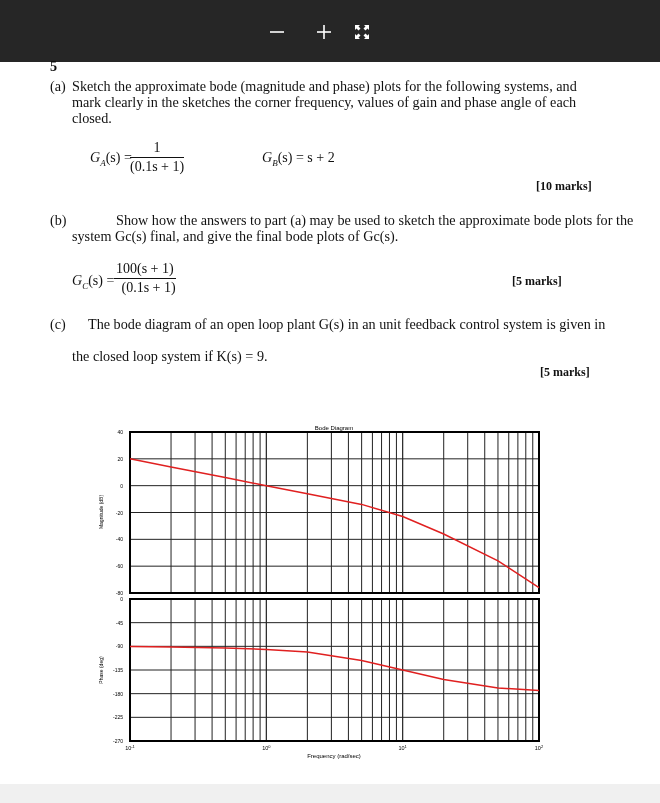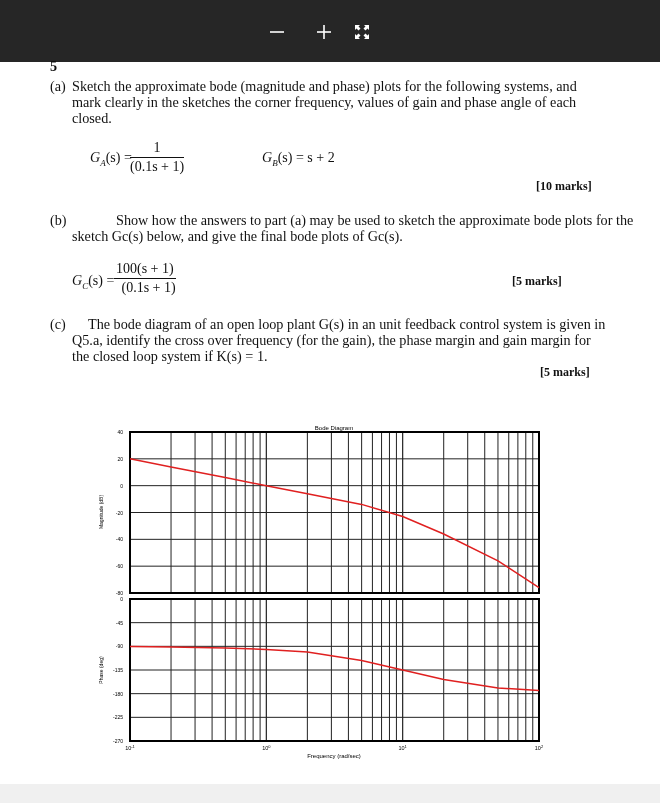--- a/index.html
+++ b/index.html
@@ -58,35 +58,34 @@
   </div>
 
   <div>
     <span class="math" style="left:262px; top:88px;"><span>G</span><sub style="font-size:9px;">B</sub><span style="font-style:normal;">(s) = s + 2</span></span>
   </div>
 
   <span class="txt marks" style="left:536px; top:116px;">[10 marks]</span>
 
   <span class="txt" style="left:50px; top:150px;">(b)</span>
   <span class="txt" style="left:76px; top:150px;margin-left:40px;">Show how the answers to part (a) may be used to sketch the approximate bode plots for the</span>
-  <span class="txt" style="left:72px; top:166px;">sketch Gc(s) below, and give the final bode plots of Gc(s).</span>
+  <span class="txt" style="left:72px; top:166px;">system Gc(s) final, and give the final bode plots of Gc(s).</span>
 
   <div>
     <span class="math" style="left:72px; top:211px;"><span>G</span><sub style="font-size:9px;">C</sub><span style="font-style:normal;">(s) =</span></span>
     <div class="frac" style="left:114px; top:199px;text-align:right;">
       <span class="num">100(s + 1)</span>
       <span class="den">(0.1s + 1)</span>
     </div>
   </div>
   <span class="txt marks" style="left:512px; top:211px;">[5 marks]</span>
 
   <span class="txt" style="left:50px; top:254px;">(c)</span>
   <span class="txt" style="left:88px; top:254px;">The bode diagram of an open loop plant G(s) in an unit feedback control system is given in</span>
-  <span class="txt" style="left:72px; top:270px;">Q5.a, identify the cross over frequency (for the gain), the phase margin and gain margin for</span>
-  <span class="txt" style="left:72px; top:286px;">the closed loop system if K(s) = 1.</span>
+  <span class="txt" style="left:72px; top:286px;">the closed loop system if K(s) = 9.</span>
   <span class="txt marks" style="left:540px; top:302px;">[5 marks]</span>
 </div>
 
 <svg id="bode" width="660" height="803" style="position:absolute; left:0; top:0;">
   <text x="334" y="430" font-size="6" text-anchor="middle">Bode Diagram</text>
   <g id="grid-mag">
       <line x1="130" y1="432" x2="130" y2="593" stroke="#222" stroke-width="1.2"></line>
       <line x1="171.04042274218943" y1="432" x2="171.04042274218943" y2="593" stroke="#222" stroke-width="1"></line>
       <line x1="195.04753106011398" y1="432" x2="195.04753106011398" y2="593" stroke="#222" stroke-width="1"></line>
       <line x1="212.08084548437887" y1="432" x2="212.08084548437887" y2="593" stroke="#222" stroke-width="1"></line>

